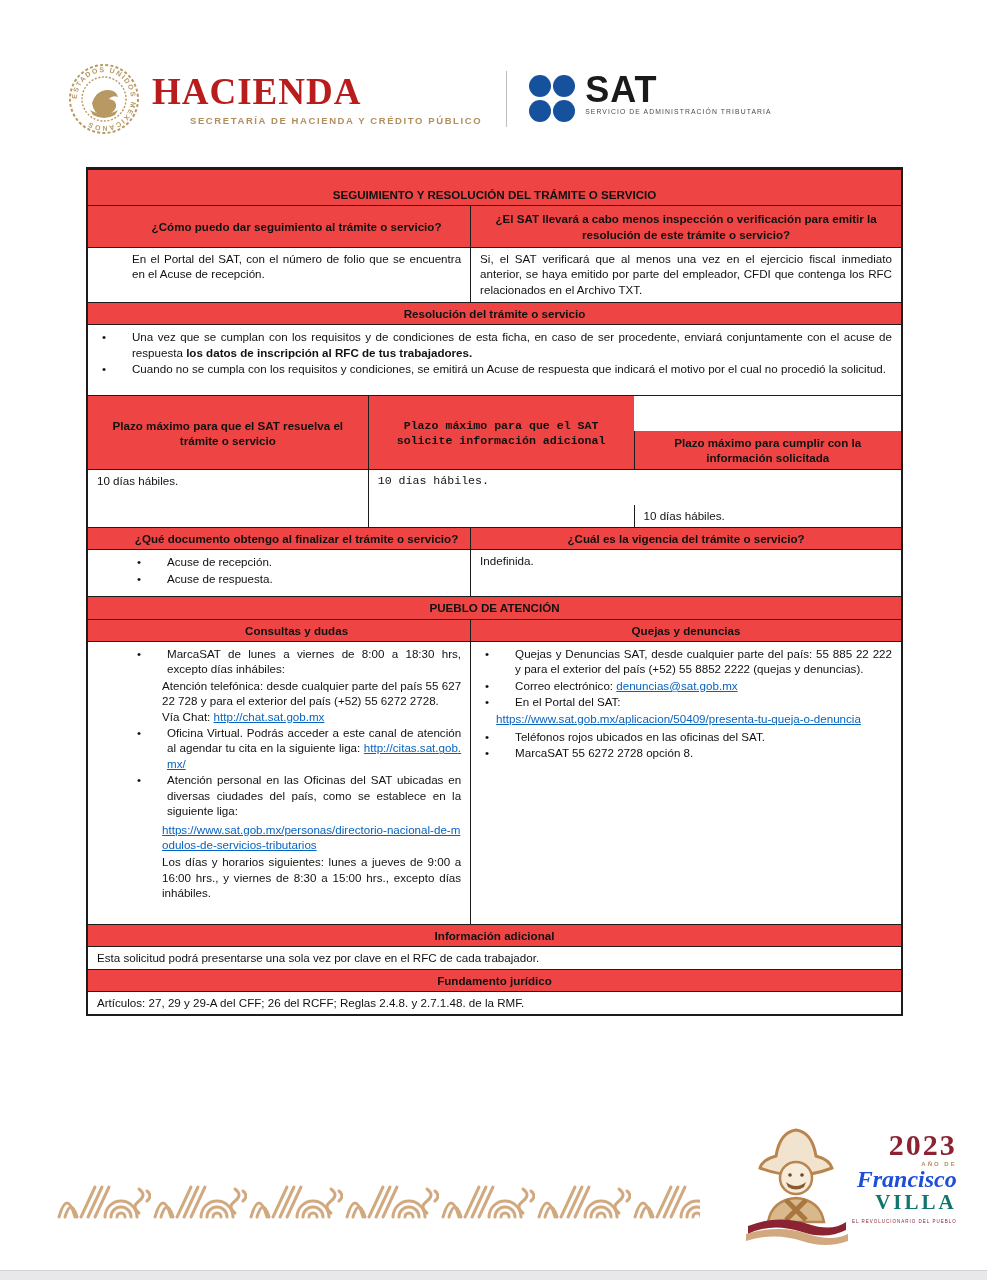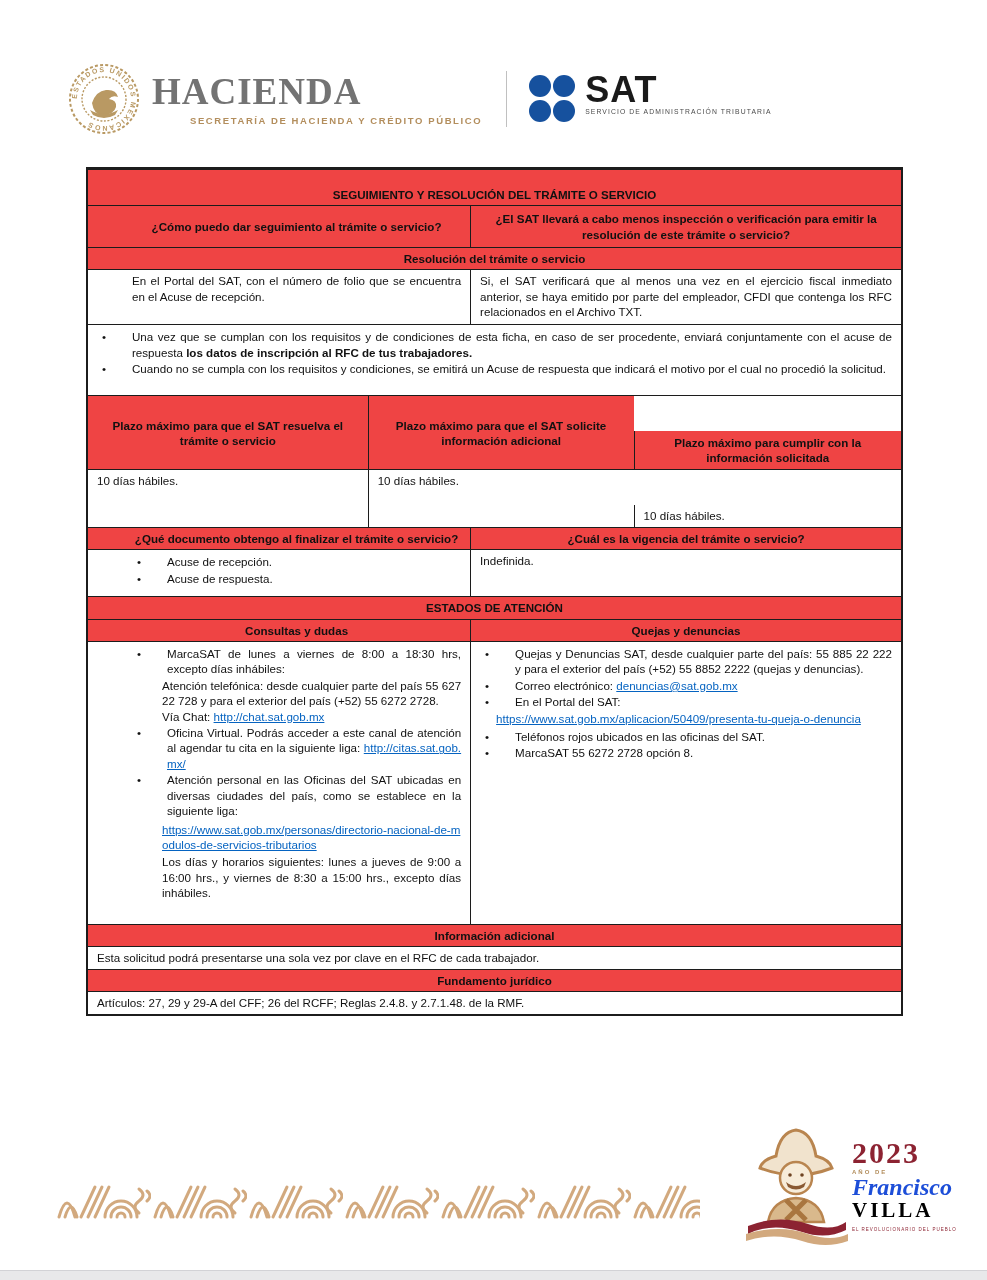--- a/index.html
+++ b/index.html
@@ -4,62 +4,62 @@
 <style>
   html,body{margin:0;padding:0;background:#fff;}
   .page{position:relative;width:987px;height:1280px;background:#fff;overflow:hidden;
         font-family:"Liberation Sans", sans-serif;color:#111;}
 
   
   .gov-header{position:absolute;left:60px;top:58px;display:flex;align-items:center;}
   .seal{width:88px;height:82px;flex:none;}
   .hac-block{margin-left:4px;}
   .hac-name{font-family:"Liberation Serif", serif;font-weight:bold;font-size:37px;
-            color:#737373;letter-spacing:1px;line-height:1;}
+            color:#b91c1c;letter-spacing:1px;line-height:1;}
   .hac-sub{font-size:9.5px;font-weight:bold;color:#b38e5d;letter-spacing:1.6px;margin-top:5px;margin-left:38px;}
   .logo-div{width:1px;height:56px;background:#c0c0c0;margin:0 20px 0 24px;}
   .sat-block{display:flex;align-items:flex-start;}
   .sat-dots{width:50px;height:50px;flex:none;margin-right:8px;}
   .sat-name{font-weight:900;font-size:36px;line-height:.9;color:#1a1a1a;letter-spacing:1px;}
   .sat-sub{font-size:6.8px;letter-spacing:1.1px;color:#4a4a4a;margin-top:2px;white-space:nowrap;}
 
   
   .tbl{position:absolute;left:86px;top:167px;width:817px;box-sizing:border-box;
        border:2px solid #1c1c1c;border-top-width:3px;background:#fff;
        font-size:11.6px;line-height:1.33;}
   .row{display:flex;border-bottom:1.5px solid #1c1c1c;box-sizing:border-box;}
   .row:last-child{border-bottom:none;align-items:flex-end;}
   .cell{box-sizing:border-box;padding:3px 9px;}
   .hdr{background:#ef4444;font-weight:bold;text-align:center;
        display:flex;align-items:center;justify-content:center;}
   .titlebar{height:35px;align-items:flex-end;padding-bottom:3px;}
   .c47{width:47%;padding-left:44px;}
   .c53{width:53%;border-left:1.5px solid #1c1c1c;}
-  .t1{width:34.4%;} .t2{width:32.7%;border-left:1.5px solid #1c1c1c;}
+  .t1{width:34.4%;} .t2{width:32.7%;border-left:1.5px solid #1c1c1c;font-family:Liberation Mono, monospace;}
   .t3{width:32.9%;border-left:1.5px solid #1c1c1c;margin-top:35px;}
   .just{text-align:justify;}
   .bl{display:flex;margin:1px 0;}
   .blt{flex:none;width:30px;padding-left:5px;}
   .blt::before{content:"\2022";}
   .sub{margin-left:30px;}
   .lnk{color:#0563c1;text-decoration:underline;cursor:pointer;word-break:break-all;}
   .bold{font-weight:bold;}
 
   
   .pattern-strip{position:absolute;left:55px;top:1183px;width:645px;height:38px;}
   .villa{position:absolute;left:742px;top:1122px;width:218px;height:132px;display:flex;}
   .villa-art{width:108px;height:132px;flex:none;}
-  .villa-text{margin-left:2px;margin-top:16px;text-align:left;}
+  .villa-text{margin-left:2px;margin-top:8px;text-align:right;}
   .v-year{font-family:"Liberation Serif", serif;font-weight:bold;font-size:30px;
           color:#8c2332;line-height:1;letter-spacing:2px;}
   .v-ano{font-size:6px;font-weight:bold;color:#b38e5d;letter-spacing:2px;margin-top:1px;}
   .v-fran{font-family:"Liberation Serif", serif;font-style:italic;font-weight:bold;
           font-size:24px;color:#1d4ed8;line-height:1.05;}
   .v-villa{font-family:"Liberation Serif", serif;font-weight:bold;font-size:21px;
-           color:#000000;letter-spacing:3px;line-height:1;}
+           color:#0f766e;letter-spacing:3px;line-height:1;}
   .v-tag{font-size:4.5px;color:#8c2332;letter-spacing:1px;margin-top:6px;}
   .bottom-bar{position:absolute;left:0;bottom:0;width:100%;height:9px;
               background:#e8e8ea;border-top:1px solid #d2d2d6;}
 </style>
 </head>
 <body>
 
 <div class="page">
 
   <div class="gov-header">
@@ -98,26 +98,26 @@
 
     <div class="row">
       <div class="cell hdr titlebar" style="width:100%">SEGUIMIENTO Y RESOLUCIÓN DEL TRÁMITE O SERVICIO</div>
     </div>
 
     <div class="row">
       <div class="cell hdr c47" style="min-height:41px">¿Cómo puedo dar seguimiento al trámite o servicio?</div>
       <div class="cell hdr c53" style="min-height:41px">¿El SAT llevará a cabo menos inspección o verificación para emitir la resolución de este trámite o servicio?</div>
     </div>
     <div class="row">
-      <div class="cell hdr" style="width:100%;min-height:21px">Resolución del trámite o servicio</div>
-    </div>
-
-    <div class="row">
       <div class="cell c47 just" style="min-height:54px">En el Portal del SAT, con el número de folio que se encuentra en el Acuse de recepción.</div>
       <div class="cell c53 just" style="min-height:54px">Si, el SAT verificará que al menos una vez en el ejercicio fiscal inmediato anterior, se haya emitido por parte del empleador, CFDI que contenga los RFC relacionados en el Archivo TXT.</div>
+    </div>
+
+    <div class="row">
+      <div class="cell hdr" style="width:100%;min-height:21px">Resolución del trámite o servicio</div>
     </div>
     <div class="row">
       <div class="cell" style="width:100%;min-height:70px">
         <div class="bl">
           <span class="blt"></span>
           <span class="just" style="flex:1"><span>Una vez que se cumplan con los requisitos y de condiciones de esta ficha, en caso de ser procedente, enviará conjuntamente con el acuse de respuesta </span><span class="bold">los datos de inscripción al RFC de tus trabajadores.</span></span>
         </div>
         <div class="bl">
           <span class="blt"></span>
           <span class="just" style="flex:1">Cuando no se cumpla con los requisitos y condiciones, se emitirá un Acuse de respuesta que indicará el motivo por el cual no procedió la solicitud.</span>
@@ -148,21 +148,21 @@
           </div>
         <div class="bl">
             <span class="blt"></span>
           <span>Acuse de respuesta.</span>
           </div>
       </div>
       <div class="cell c53" style="min-height:46px">Indefinida.</div>
     </div>
 
     <div class="row">
-      <div class="cell hdr" style="width:100%;min-height:21px">ESTADOS DE ATENCIÓN</div>
+      <div class="cell hdr" style="width:100%;min-height:21px">PUEBLO DE ATENCIÓN</div>
     </div>
     <div class="row">
       <div class="cell hdr c47" style="min-height:21px">Consultas y dudas</div>
       <div class="cell hdr c53" style="min-height:21px">Quejas y denuncias</div>
     </div>
     <div class="row">
 
       <div class="cell c47" style="min-height:282px">
         <div class="bl">
           <span class="blt"></span>

